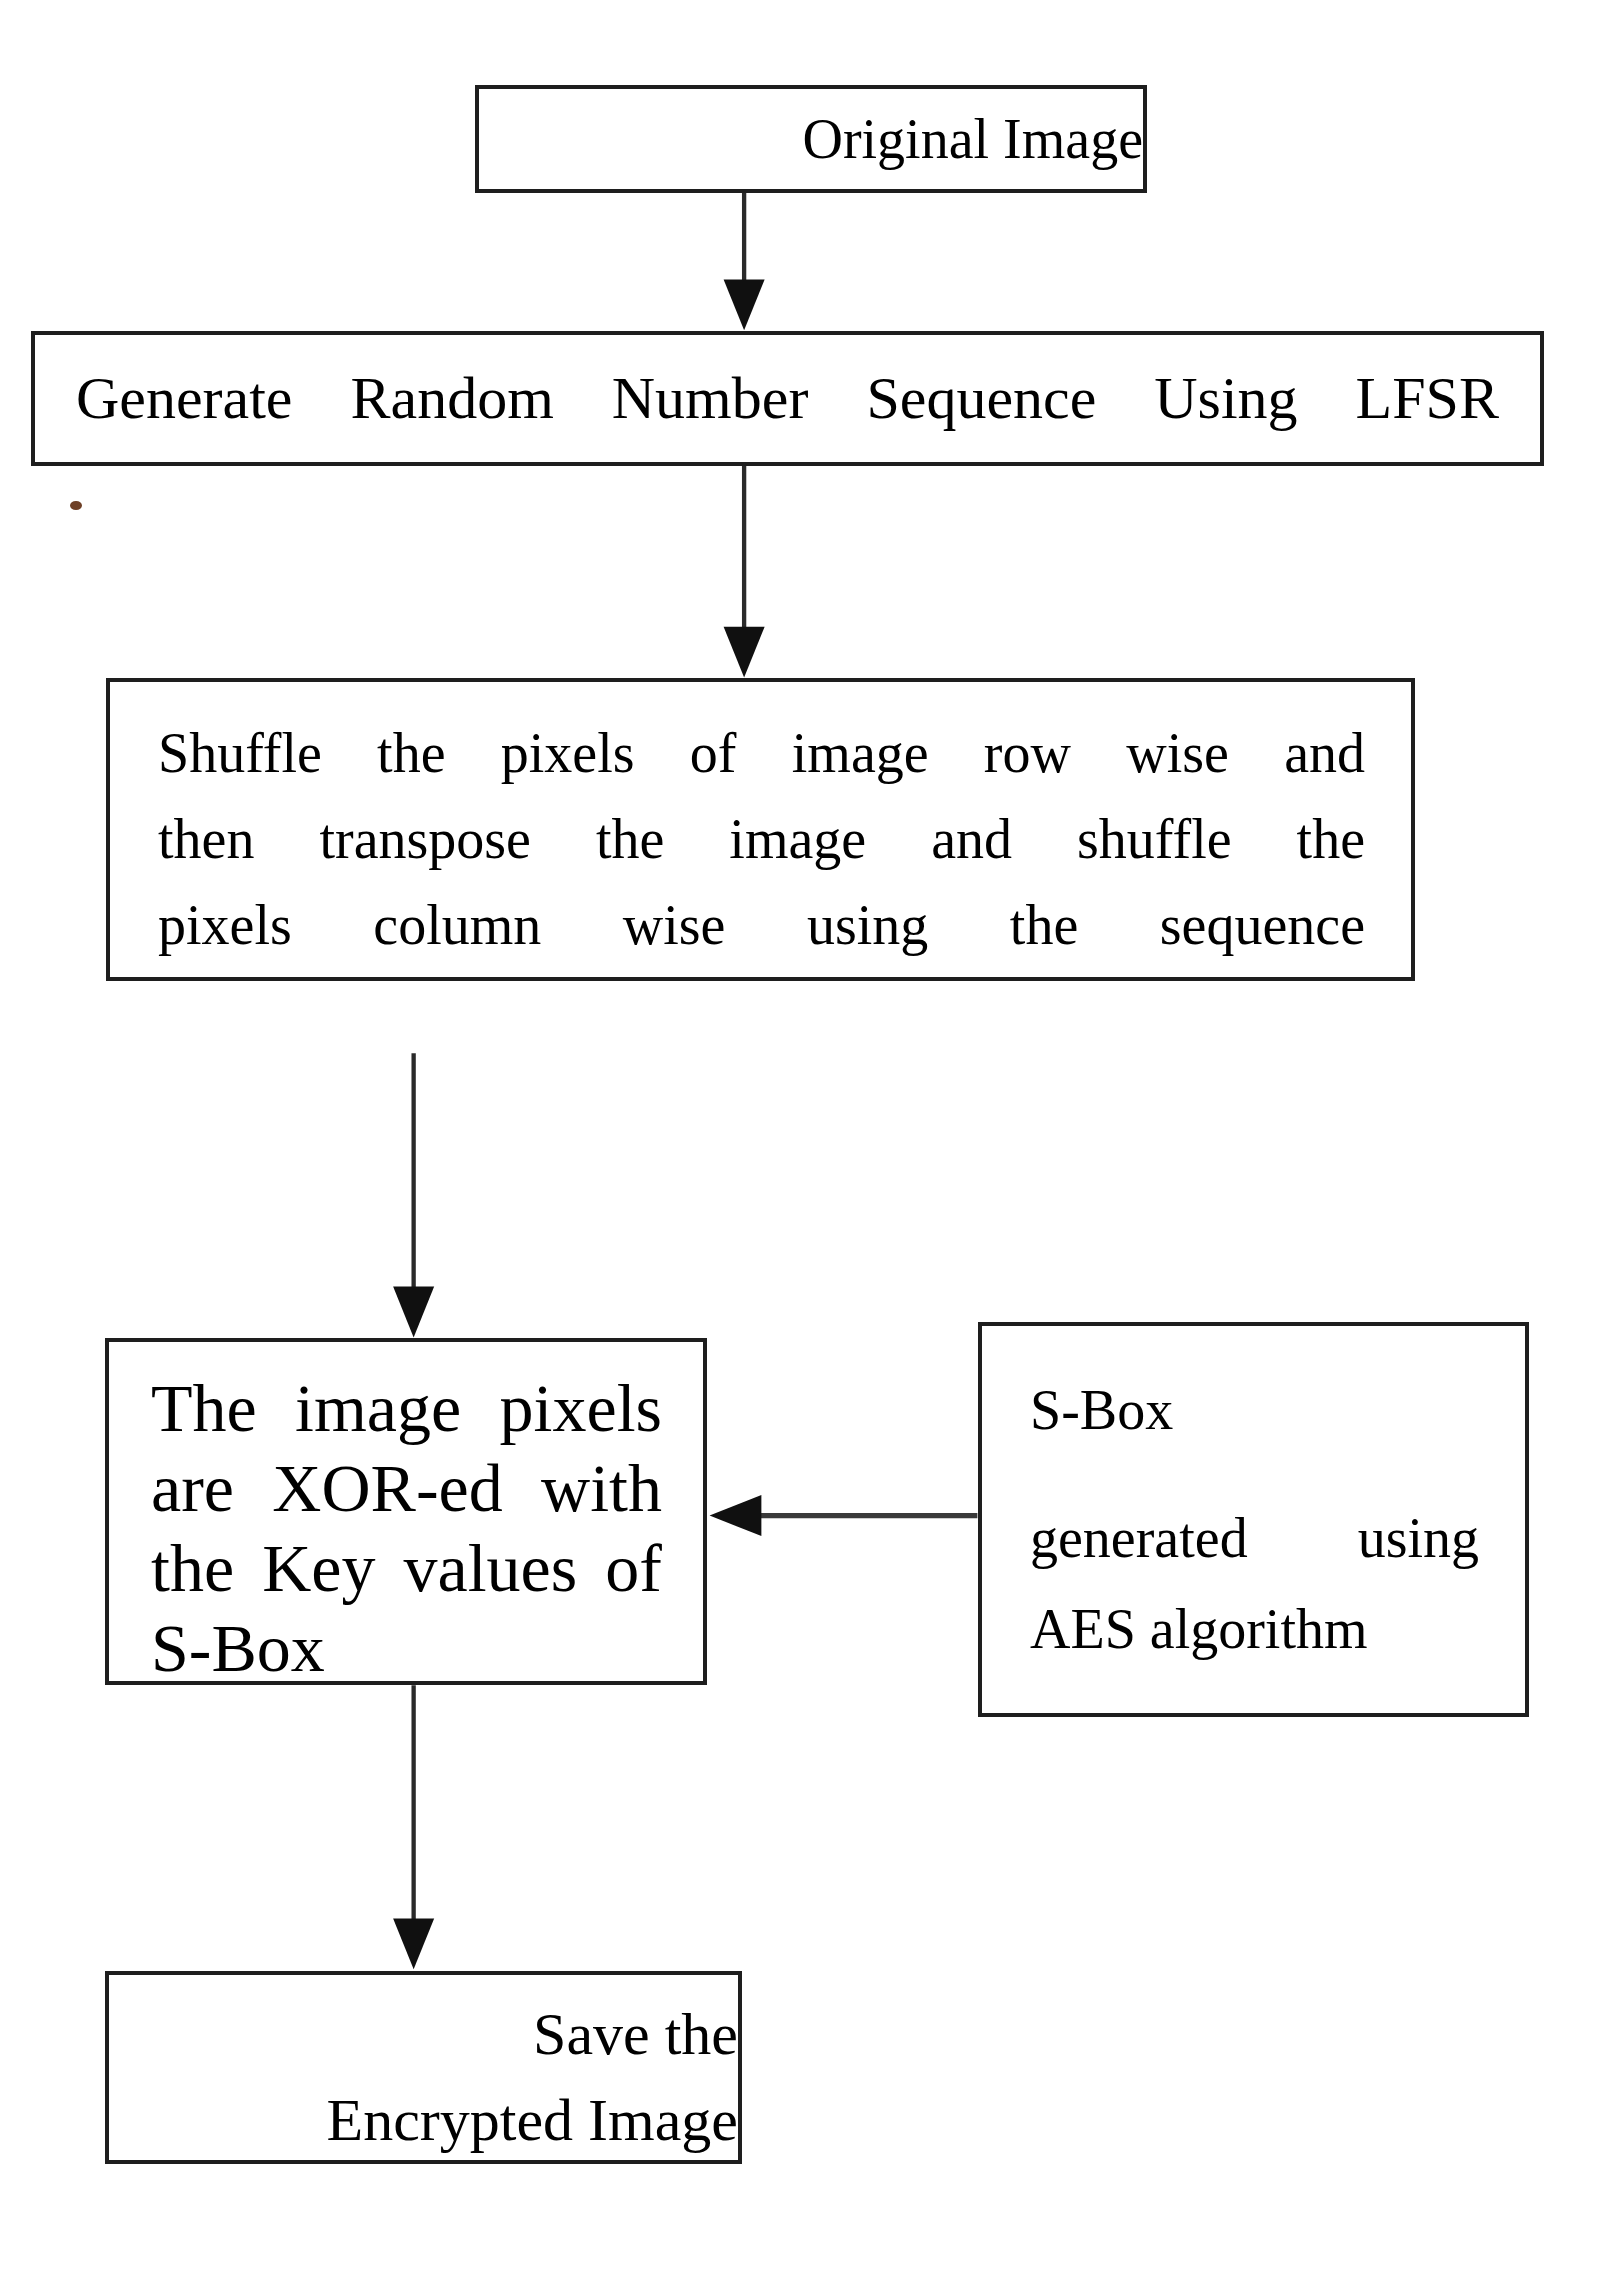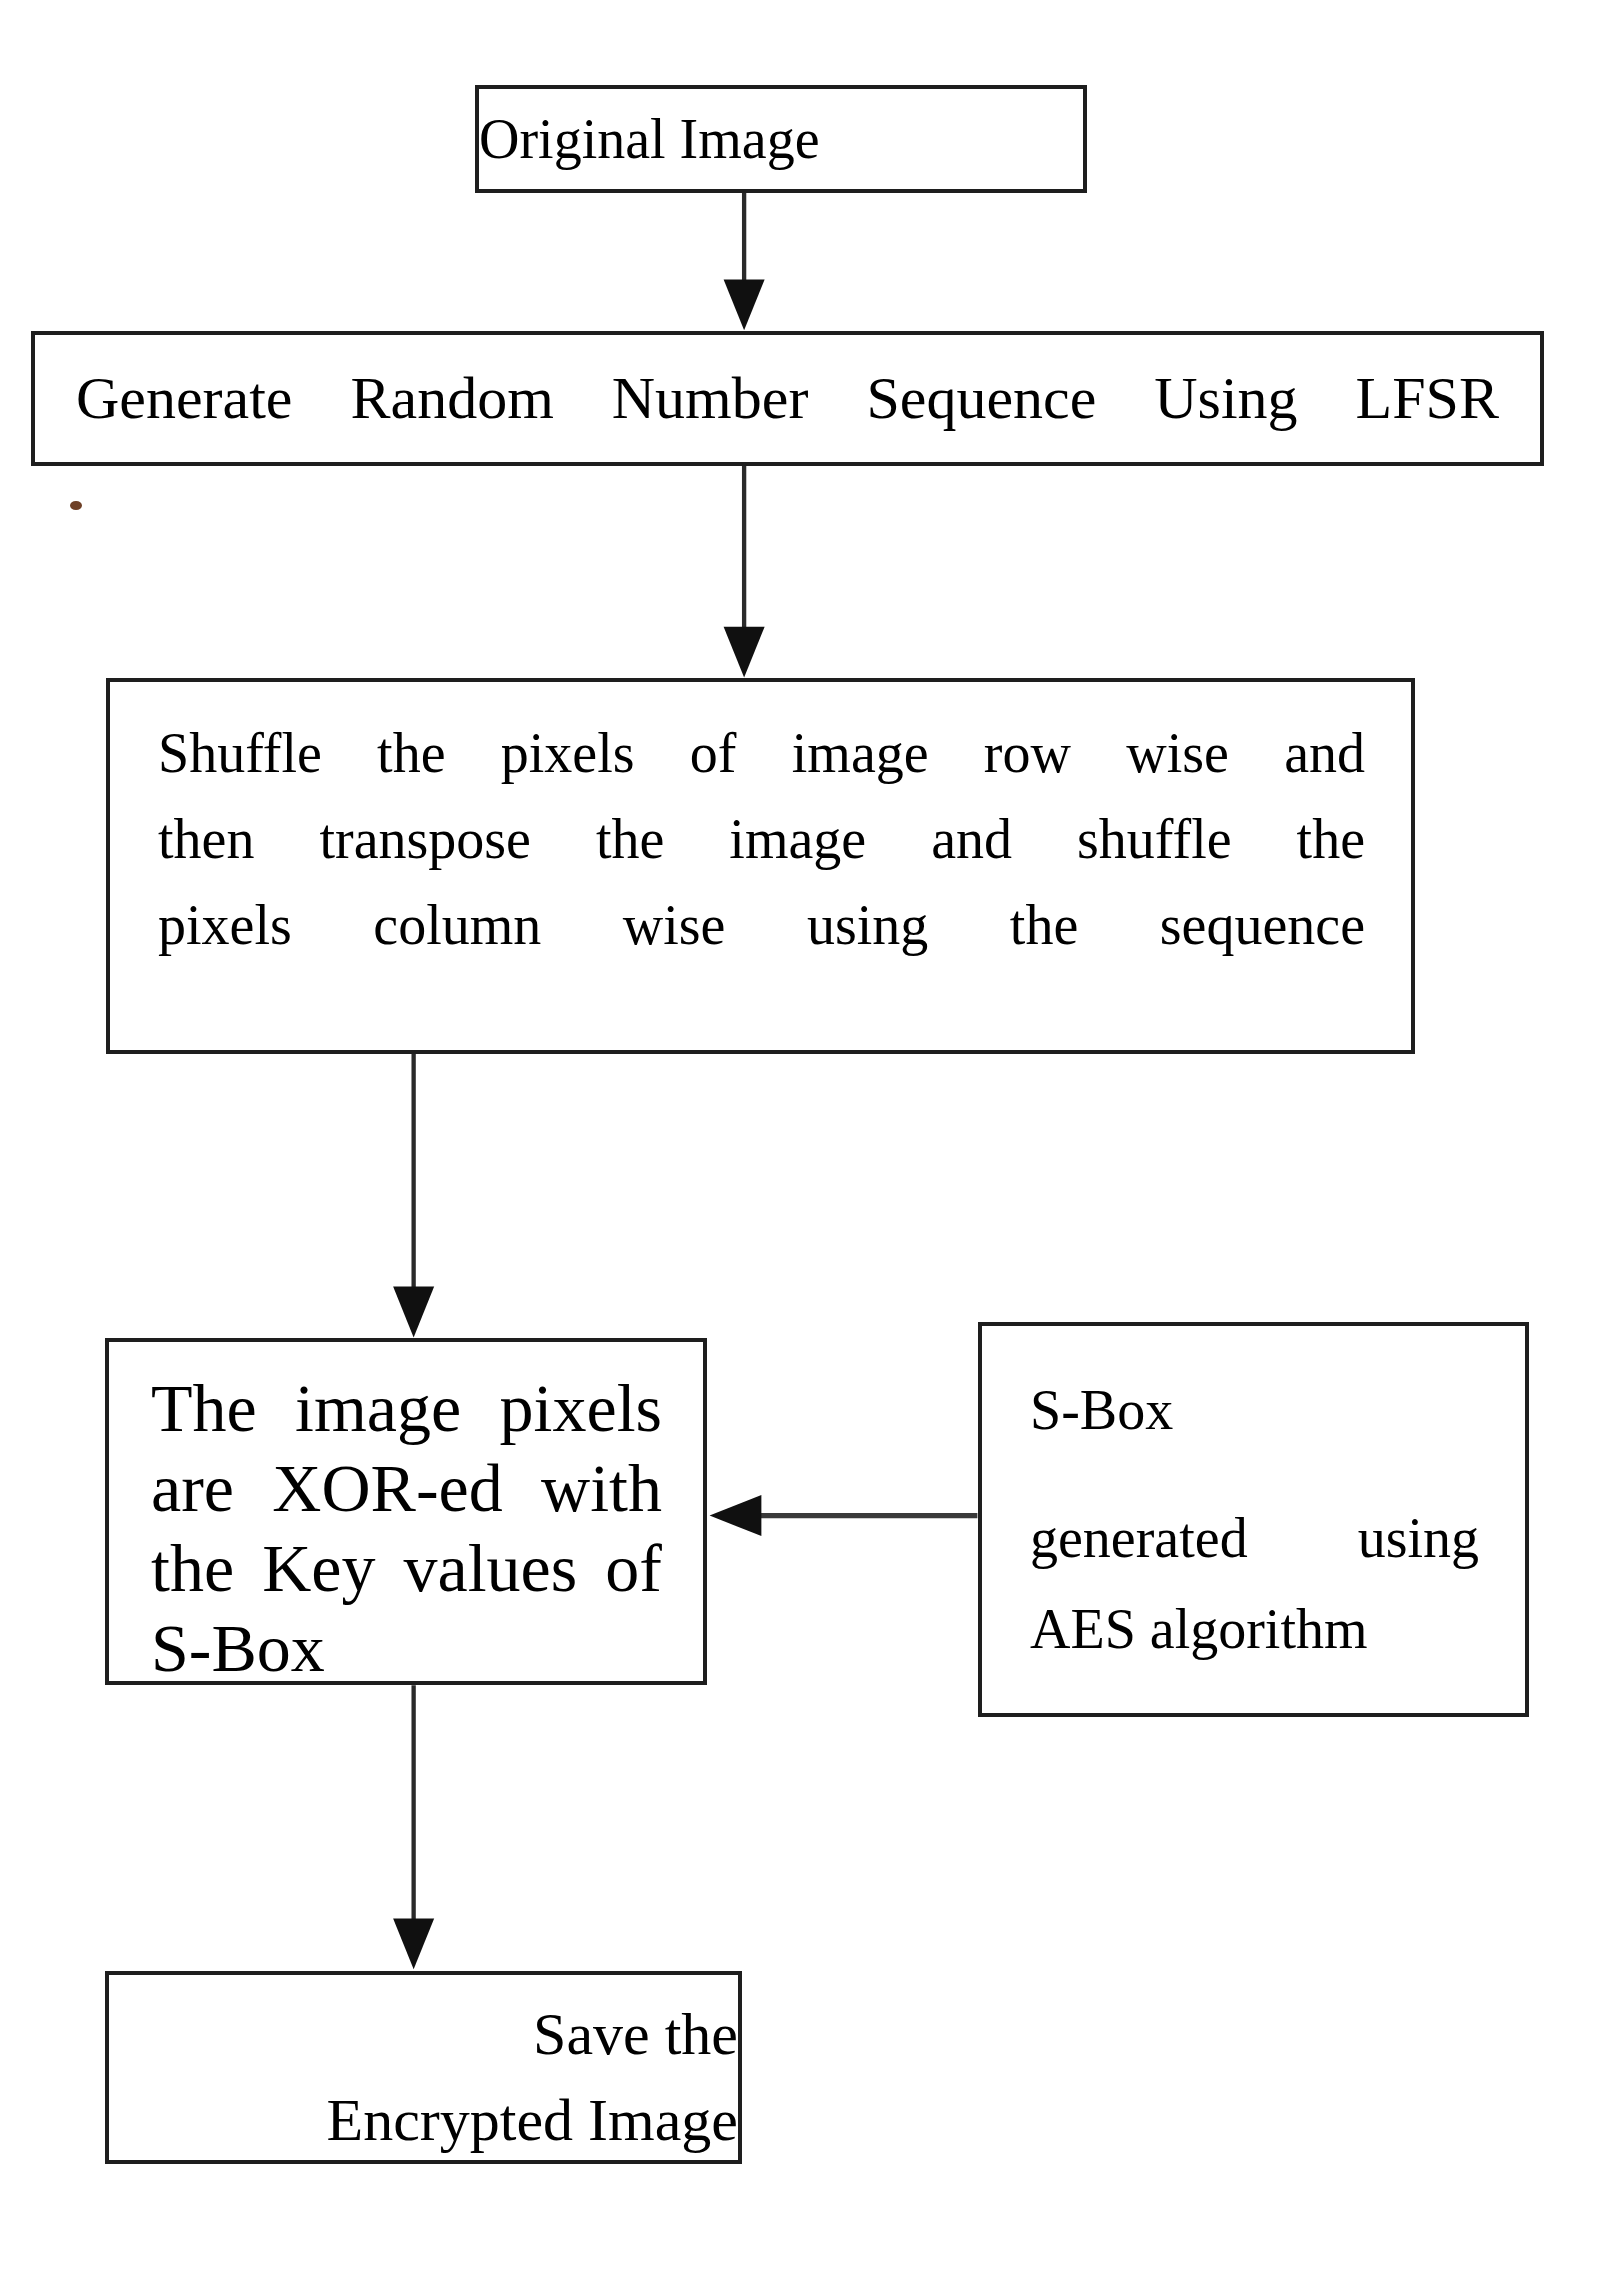--- a/index.html
+++ b/index.html
@@ -23,34 +23,34 @@
   }
   .jline {
     text-align: justify;
     text-align-last: justify;
   }
   .plain {
     text-align: left;
   }
   
   .n1 {
-    left: 475px; top: 85px; width: 612px; height: 108px;
-    display: flex; align-items: center; justify-content: flex-start;
+    left: 475px; top: 85px; width: 672px; height: 108px;
+    display: flex; align-items: center; justify-content: flex-end;
     font-size: 56px;
   }
   
   .n2 {
     left: 31px; top: 331px; width: 1513px; height: 135px;
     display: flex; align-items: center;
     font-size: 60px;
   }
   .n2 .line { flex: 1 1 auto; padding: 0 41px; }
   
   .n3 {
-    left: 106px; top: 678px; width: 1309px; height: 376px;
+    left: 106px; top: 678px; width: 1309px; height: 303px;
     padding: 28px 46px 0 48px;
     font-size: 56px; line-height: 86px;
   }
   
   .n4 {
     left: 105px; top: 1338px; width: 602px; height: 347px;
     padding: 26px 41px 0 42px;
     font-size: 68px; line-height: 80px;
   }
   

